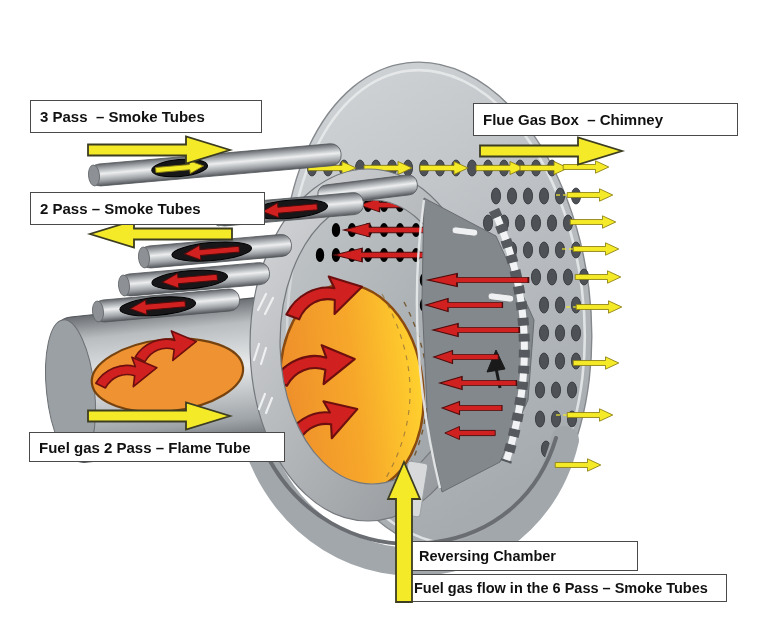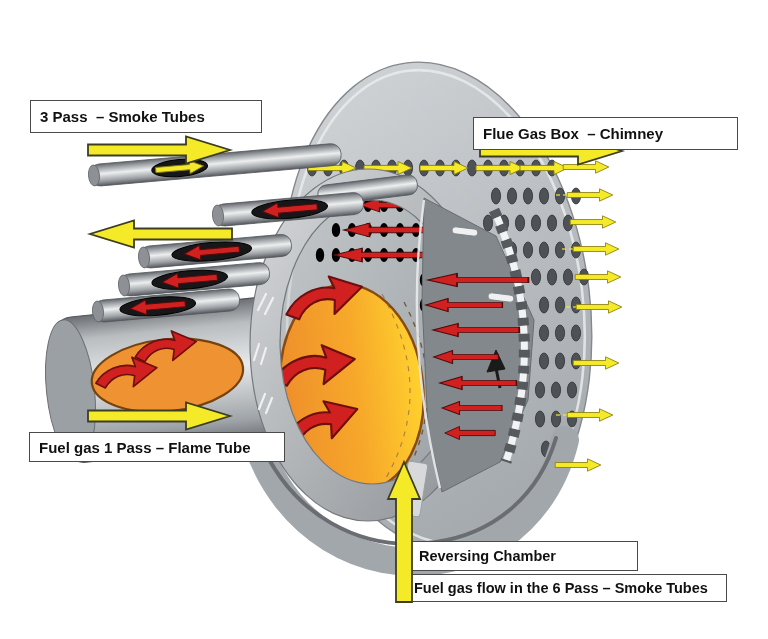--- a/index.html
+++ b/index.html
@@ -326,22 +326,23 @@
 
   <g>
     <use href="#arrBig" class="yellow-arrow-big" transform="translate(88,150)"></use>
     <use href="#arrBig" class="yellow-arrow-big" transform="translate(232,234) scale(-1,1)"></use>
     <use href="#arrBig" class="yellow-arrow-big" transform="translate(480,151)"></use>
     <use href="#arrBig" class="yellow-arrow-big" transform="translate(88,416)"></use>
   </g>
 </svg>
 
 <div class="label-box" style="left:30px;top:100px;width:232px;height:33px;">3 Pass &nbsp;– Smoke Tubes</div>
-<div class="label-box" style="left:473px;top:117px;width:265px;height:33px;">Flue Gas Box &nbsp;– Chimney</div>
-<div class="label-box" style="left:29px;top:432px;width:256px;height:30px;">Fuel gas 1 Pass – Flame Tube</div>
+<div class="label-box" style="left:30px;top:192px;width:235px;height:33px;">2 Pass – Smoke Tubes</div>
+<div class="label-box" style="left:473px;top:103px;width:265px;height:33px;">Flue Gas Box &nbsp;– Chimney</div>
+<div class="label-box" style="left:29px;top:432px;width:256px;height:30px;">Fuel gas 2 Pass – Flame Tube</div>
 <div class="label-box label-sm" style="left:409px;top:541px;width:229px;height:30px;">Reversing Chamber</div>
 <div class="label-box label-sm" style="left:404px;top:574px;width:323px;height:28px;">Fuel gas flow in the 6 Pass – Smoke Tubes</div>
 
 <svg id="overlay-svg" width="768" height="639" viewBox="0 0 768 639">
   <polygon class="yellow-arrow-big" points="396,602 396,499 388,499 404,462 420,499 412,499 412,602"></polygon>
 </svg>
 
 </div>
 
 </body></html>

